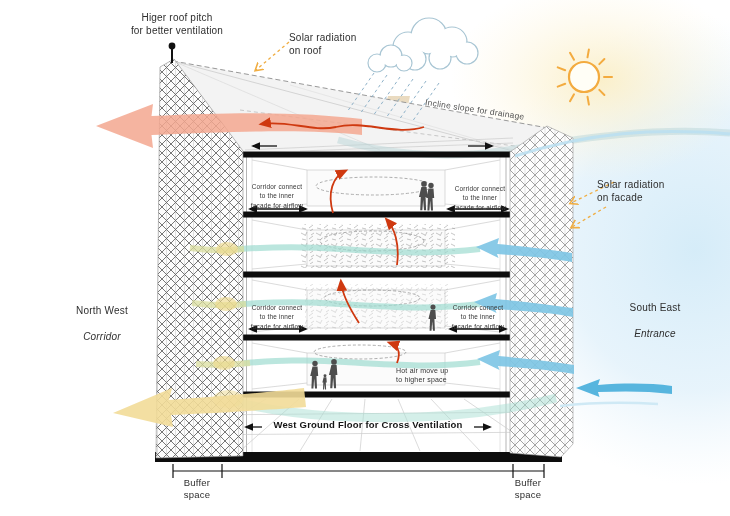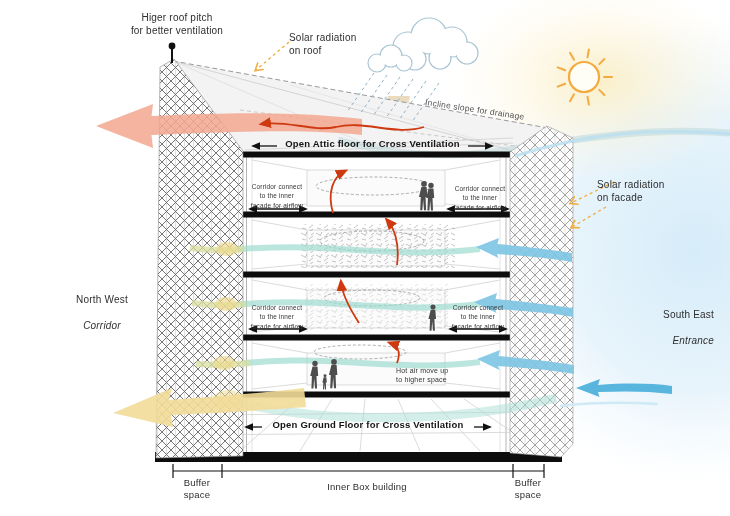--- a/index.html
+++ b/index.html
@@ -279,53 +279,51 @@
 </svg>
 
 <div class="lbl center" style="left:92px;top:11px;width:170px;">Higer roof pitch
 for better ventilation</div>
 
 <div class="lbl" style="left:289px;top:31px;width:110px;">Solar radiation
 on roof</div>
 
 <div class="lbl rot" style="left:426px;top:97px;">Incline slope for drainage</div>
 
-<div class="lbl center bold" style="left:265px;top:138px;width:215px;">Open Attic floor for Cross Ventilation</div>
 
 <div class="lbl center small" style="left:239px;top:182px;width:76px;">Corridor connect
 to the inner
 facade for airflow</div>
 <div class="lbl center small" style="left:442px;top:184px;width:76px;">Corridor connect
 to the inner
 facade for airflow</div>
 <div class="lbl center small" style="left:239px;top:303px;width:76px;">Corridor connect
 to the inner
 facade for airflow</div>
 <div class="lbl center small" style="left:440px;top:303px;width:76px;">Corridor connect
 to the inner
 facade for airflow</div>
 
 <div class="lbl" style="left:597px;top:178px;width:110px;">Solar radiation
 on facade</div>
 
-<div class="lbl center" style="left:43px;top:280px;width:118px;">
+<div class="lbl center" style="left:43px;top:291px;width:118px;">
   <span>North West</span>
   <span class="sub">Corridor</span>
 </div>
 
-<div class="lbl center" style="left:596px;top:295px;width:118px;text-align:right;">
+<div class="lbl center" style="left:596px;top:288px;width:118px;">
   <span>South East</span>
   <span class="sub">Entrance</span>
 </div>
 
 
 <div class="lbl tiny" style="left:396px;top:366px;width:85px;">Hot air move up
 to higher space</div>
 
-<div class="lbl center bold" style="left:258px;top:419px;width:220px;">Open Ground Floor for Cross Ventilation</div>
+<div class="lbl center bold" style="left:258px;top:419px;width:220px;">West Ground Floor for Cross Ventilation</div>
 
 <div class="lbl center" style="left:168px;top:477px;width:58px;font-size:9.5px;">Buffer
 space</div>
-<div class="lbl center" style="left:287px;top:481px;width:160px;font-size:9.5px;">Inner Box building</div>
 <div class="lbl center" style="left:499px;top:477px;width:58px;font-size:9.5px;">Buffer
 space</div>
 
 </div>
 
 </body></html>

